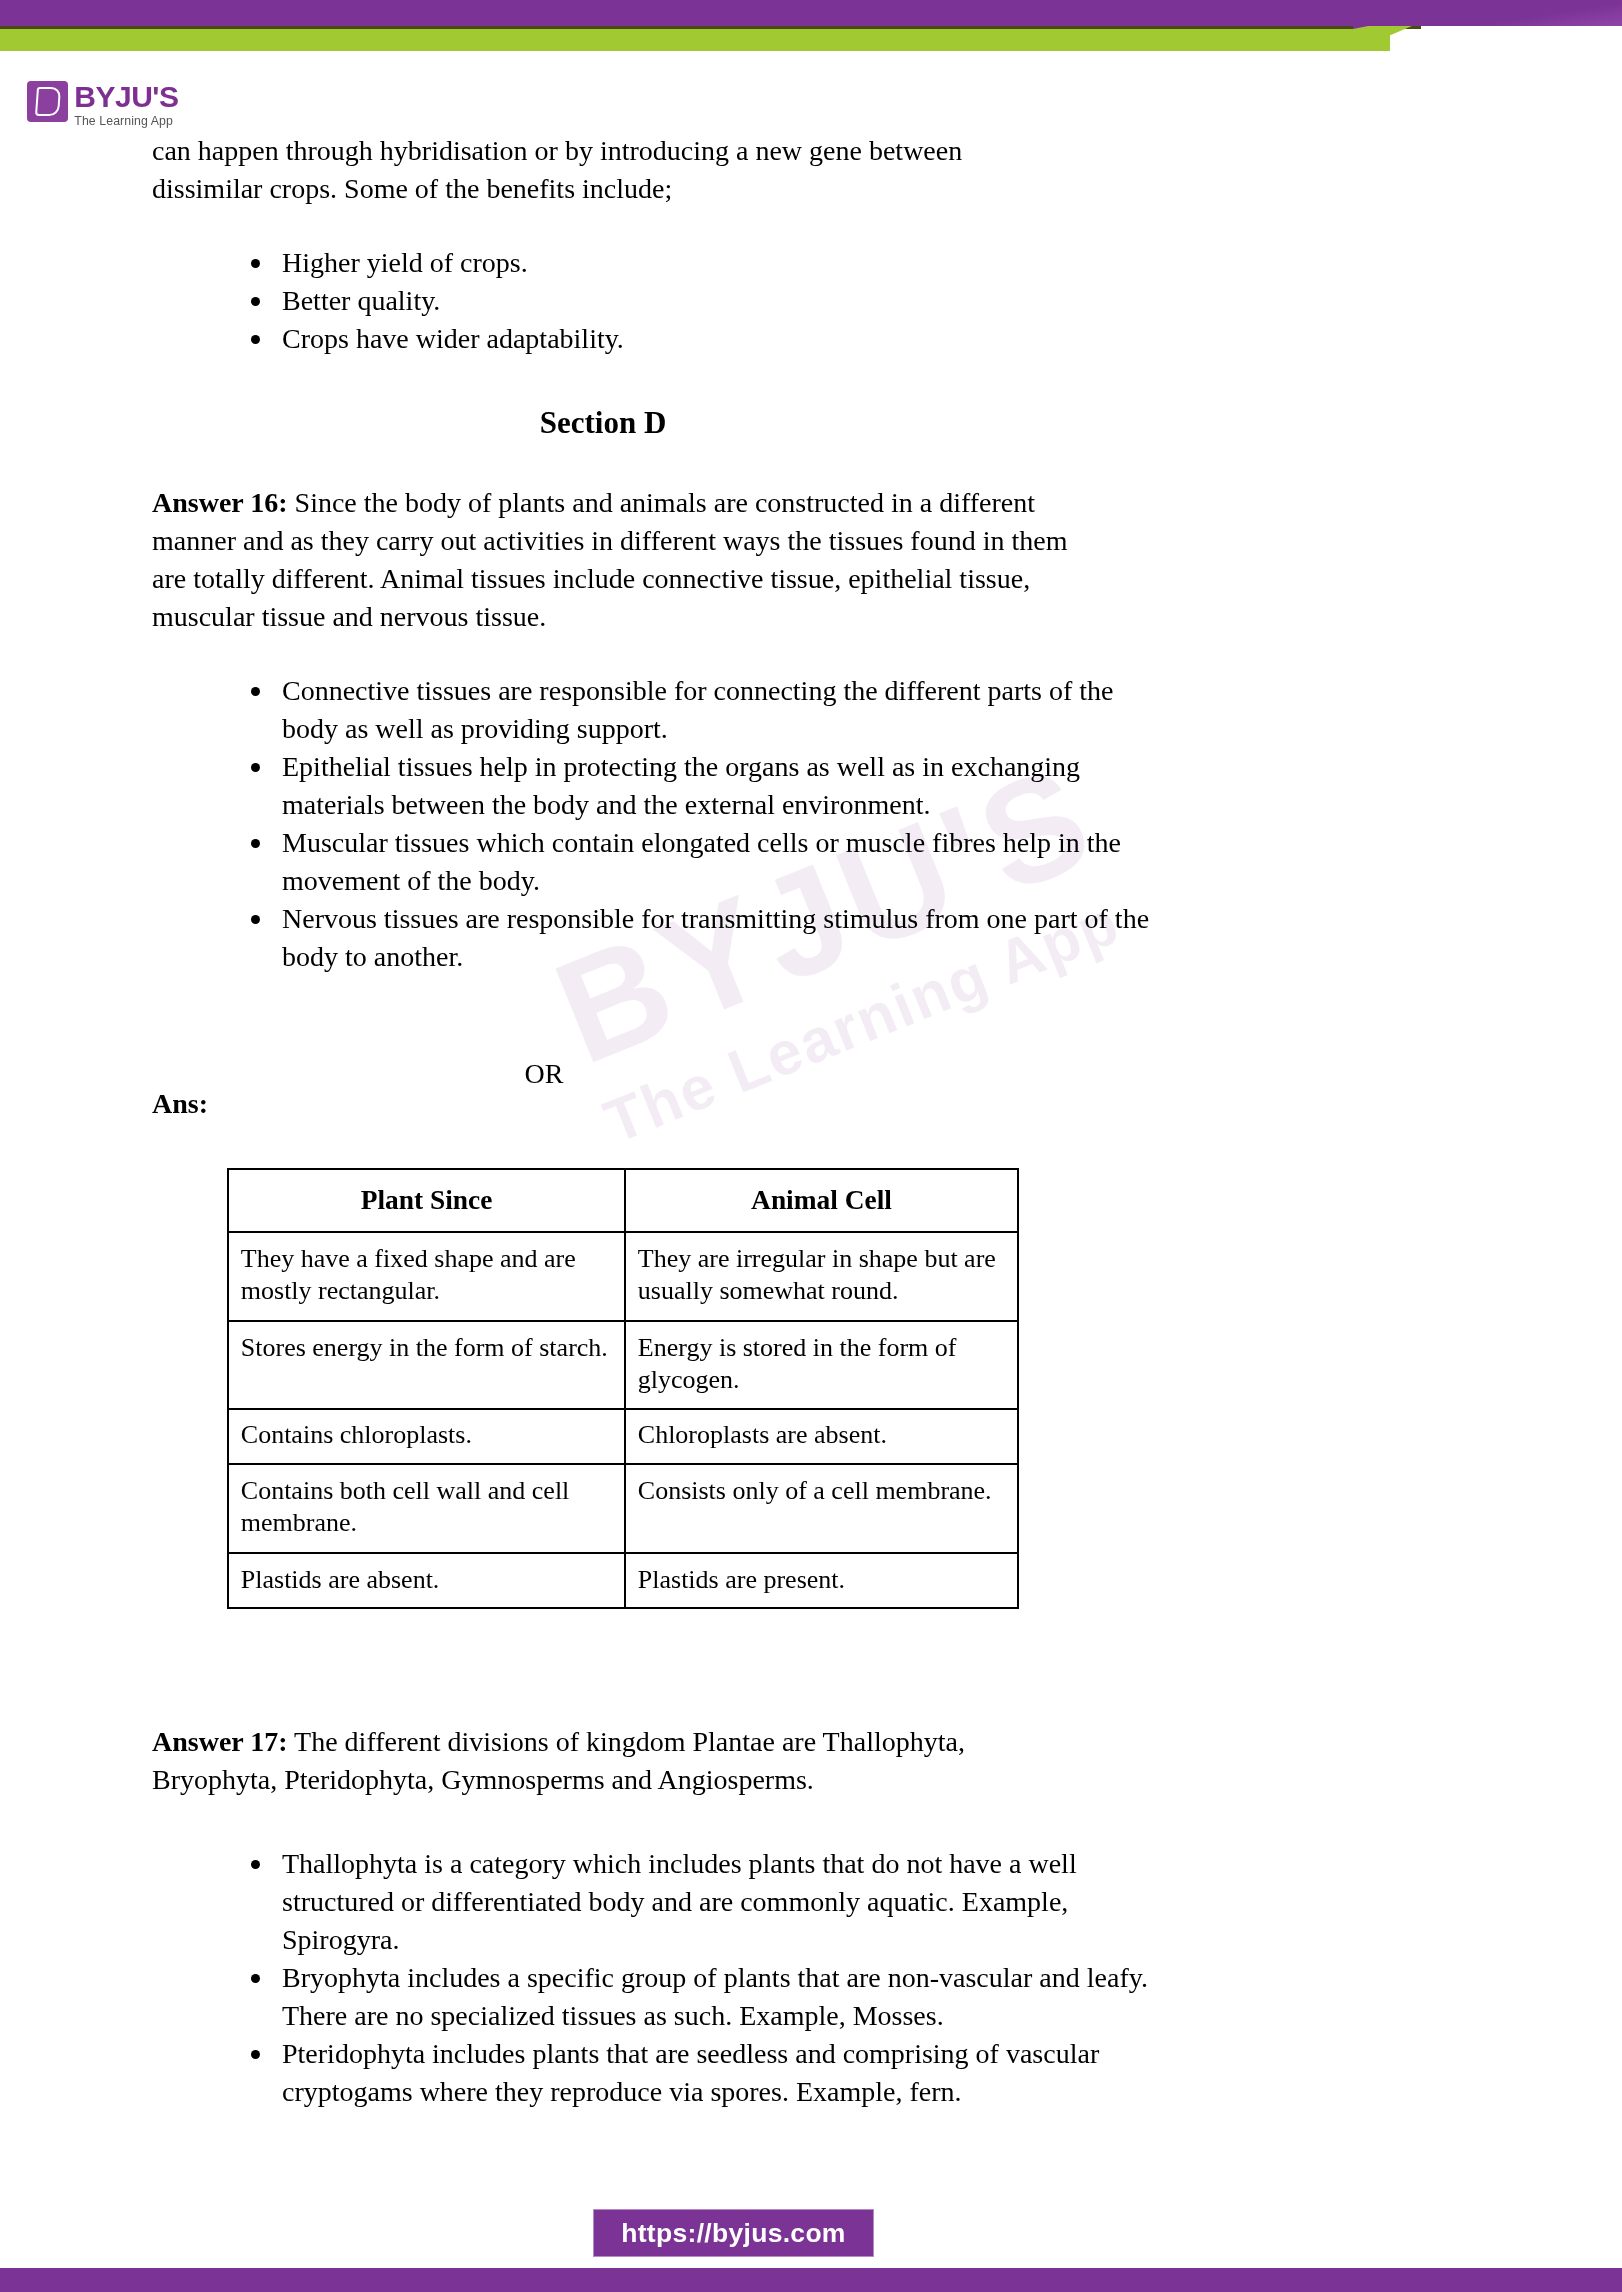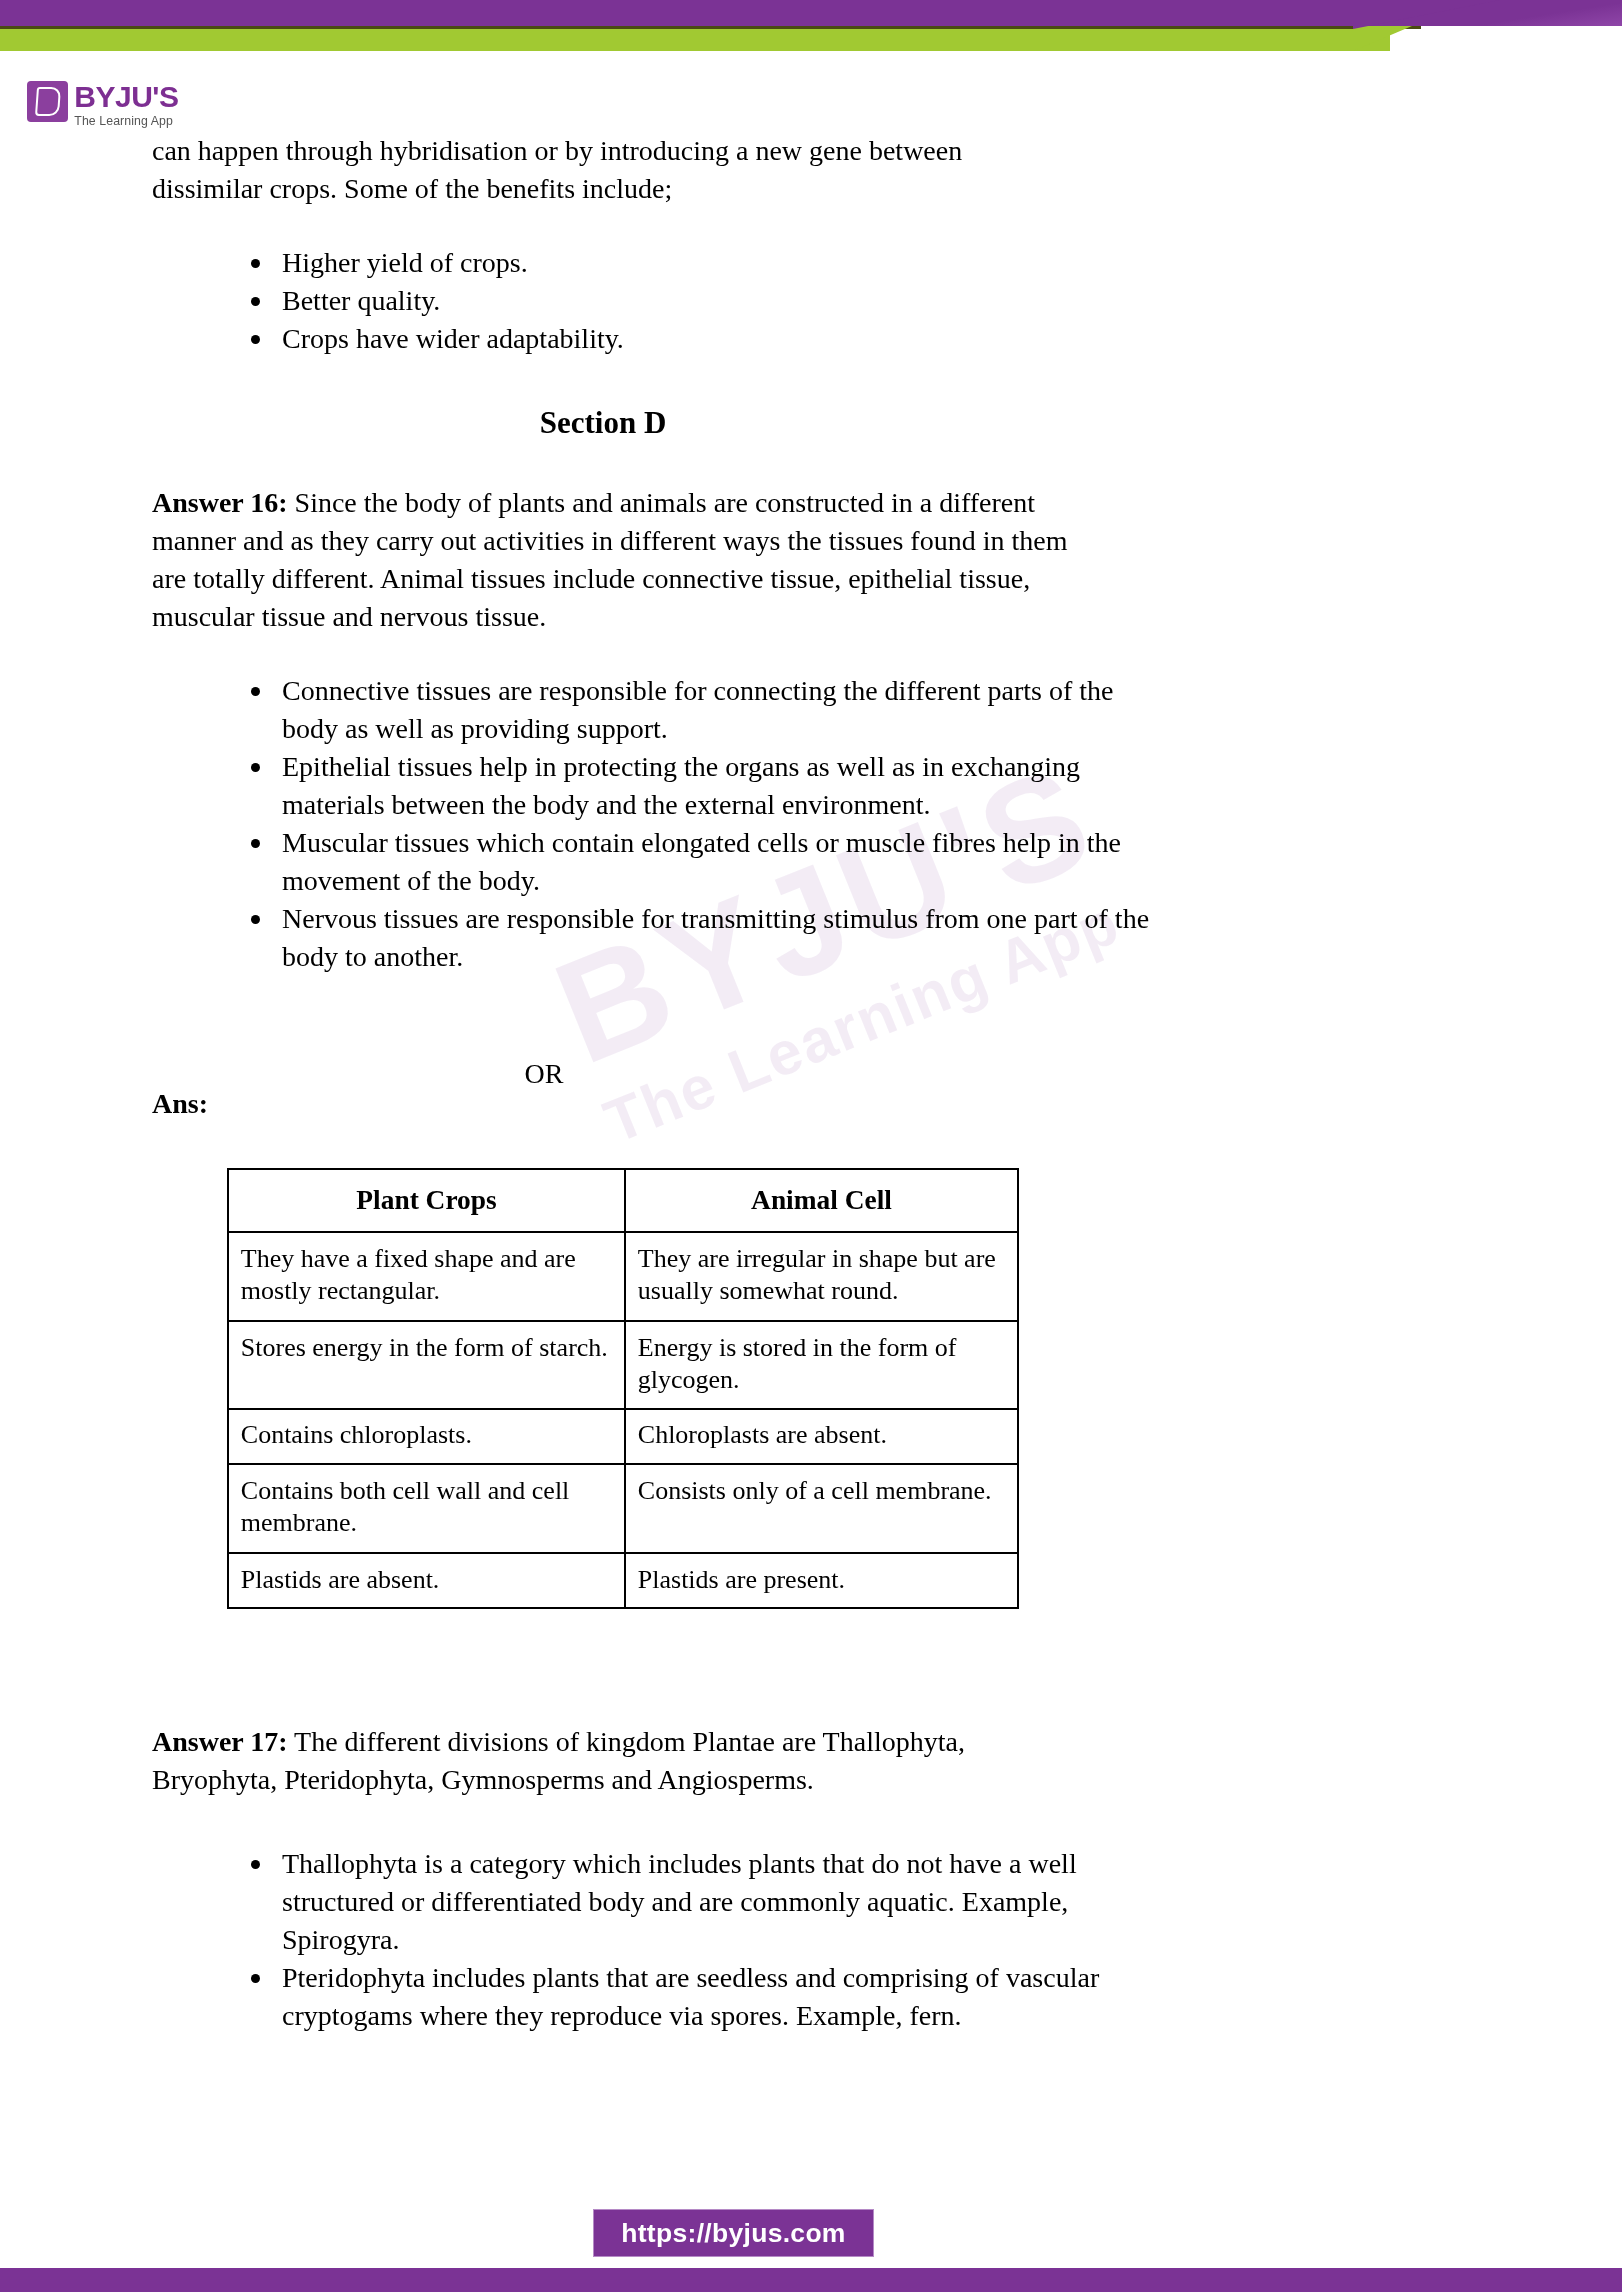--- a/index.html
+++ b/index.html
@@ -312,21 +312,21 @@
 
     <div class="ans-label" style="left:152px; top:1088px;">Ans:</div>
 
     <table class="cmp-table">
       <colgroup>
           <col class="c1">
           <col class="c2">
         </colgroup>
       <thead>
         <tr>
-          <th>Plant Crops</th>
+          <th>Plant Since</th>
           <th>Animal Cell</th>
         </tr>
       </thead>
       <tbody>
         <tr>
           <td class="cell-2line">They have a fixed shape and are mostly rectangular.</td>
           <td class="cell-2line">They are irregular in shape but are usually somewhat round.</td>
         </tr>
         <tr>
           <td>Stores energy in the form of starch.</td>
@@ -344,20 +344,21 @@
           <td>Plastids are absent.</td>
           <td>Plastids are present.</td>
         </tr>
       </tbody>
     </table>
 
     <div class="para" style="left:152px; top:1723px; width:912px;"><b>Answer 17:</b><span> The different divisions of kingdom Plantae are Thallophyta, Bryophyta, Pteridophyta, Gymnosperms and Angiosperms.</span></div>
 
     <ul class="bullets" style="left:227px; top:1845px; width:931px;">
       <li><span class="dot"></span><span>Thallophyta is a category which includes plants that do not have a well structured or differentiated body and are commonly aquatic. Example, Spirogyra.</span></li>
+      <li><span class="dot"></span><span>Bryophyta includes a specific group of plants that are non-vascular and leafy. There are no specialized tissues as such. Example, Mosses.</span></li>
       <li><span class="dot"></span><span>Pteridophyta includes plants that are seedless and comprising of vascular cryptogams where they reproduce via spores. Example, fern.</span></li>
     </ul>
 
   </div>
 
   <div class="footer-btn">
     <span>https://byjus.com</span>
   </div>
   <div class="bottom-band-green"></div>
   <div class="bottom-band"></div>

